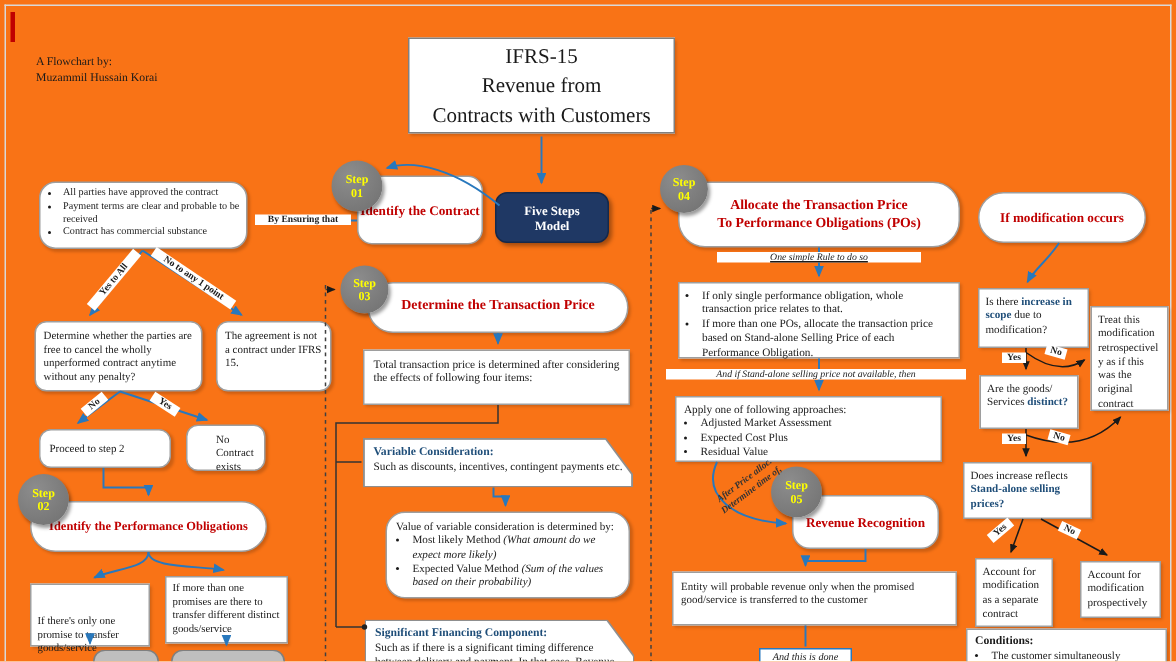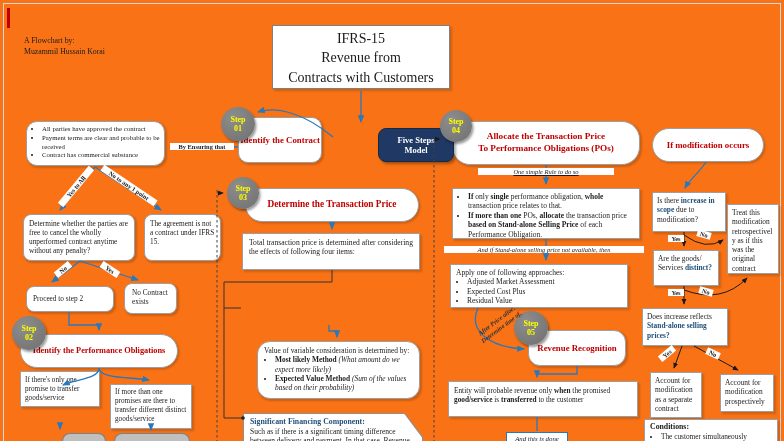--- a/index.html
+++ b/index.html
@@ -6,30 +6,30 @@
   #page{position:relative;width:784px;height:441px;overflow:hidden;background:#f97316;
         font-family:"Liberation Serif","DejaVu Serif",serif;color:#1a1a1a;}
   .abs{position:absolute;box-sizing:border-box;}
   .box{position:absolute;box-sizing:border-box;background:#fff;border:1px solid #9e9e9e;
        box-shadow:1.5px 1.5px 2px rgba(0,0,0,0.18);font-size:7.5px;line-height:1.25;z-index:1;}
   .stadium{border-radius:18px;display:flex;align-items:center;justify-content:center;text-align:center;}
   .center{display:flex;align-items:center;justify-content:center;text-align:center;}
   .red{color:#C00000;font-weight:bold;}
   .navybox{background:#1F3864;color:#fff;border:1px solid #16294a;border-radius:8px;
            display:flex;align-items:center;justify-content:center;text-align:center;
-           font-weight:bold;font-size:8.5px;box-shadow:2px 2px 3px rgba(0,0,0,0.35);z-index:2;margin-left:48px;}
+           font-weight:bold;font-size:8.5px;box-shadow:2px 2px 3px rgba(0,0,0,0.35);z-index:2;}
   .circle{position:absolute;border-radius:50%;background:radial-gradient(circle at 35% 30%,#8d8d8d,#6f6f6f);
           color:#FFFF00;font-weight:bold;display:flex;flex-direction:column;align-items:center;
           justify-content:center;font-size:8px;line-height:1.15;z-index:6;
           box-shadow:1.5px 2px 2.5px rgba(0,0,0,0.4);text-align:center;}
   .lbl{position:absolute;font-weight:bold;font-size:6.4px;line-height:1.1;text-align:center;
        z-index:7;background:#fff;white-space:nowrap;}
   .it{font-style:italic;font-weight:normal;}
   .bh{color:#1F4E79;font-weight:bold;}
-  .r-b{font-weight:bold;text-align:right;} .r-i{font-style:italic;}
+  .r-b{font-weight:normal;text-align:right;} .r-i{font-style:italic;}
   .r-blue{color:#1F4E79;font-weight:bold;}
   ul.dots{margin:0;padding-left:11px;list-style:disc;}
   ul.dots li{margin:0;padding:0;}
   .notch-outer{position:absolute;background:#8f8f8f;z-index:1;
      clip-path:polygon(0 0,calc(100% - 18px) 0,100% 24px,100% 100%,0 100%);}
   .notch-inner{position:absolute;inset:1px;background:#fff;padding:3px 6px;
      clip-path:polygon(0 0,calc(100% - 17.6px) 0,100% 23.6px,100% 100%,0 100%);
      font-size:7.5px;line-height:1.25;}
   svg.overlay{position:absolute;left:0;top:0;z-index:5;pointer-events:none;}
   .cap{position:absolute;background:#BFBFBF;border:1px solid #7f7f7f;border-bottom:none;
@@ -84,43 +84,49 @@
   <div class="lbl" style="left:52px;top:183px;width:48px;transform:rotate(-50deg)">Yes to All</div>
   <div class="lbl" style="left:97px;top:182px;width:64px;transform:rotate(34deg)">No to any 1 point</div>
 
   <div class="box" style="left:23px;top:214px;width:112px;height:47px;border-radius:8px;padding:4px 5px;font-size:7.3px">Determine whether the parties are free to cancel the wholly unperformed contract anytime without any penalty?</div>
   <div class="box" style="left:144px;top:214px;width:77px;height:47px;border-radius:8px;padding:4px 5px;font-size:7.3px">The agreement is not a contract under IFRS 15.</div>
 
   <div class="lbl" style="left:54px;top:266px;width:18px;transform:rotate(-39deg)">No</div>
   <div class="lbl" style="left:100px;top:266px;width:20px;transform:rotate(33deg)">Yes</div>
 
   <div class="box" style="left:26px;top:286px;width:88px;height:26px;border-radius:8px;padding:0 6px;font-size:7.3px;display:flex;align-items:center">Proceed to step 2</div>
-  <div class="box" style="left:124px;top:283px;width:53px;height:31px;border-radius:8px;padding:4px 7px;font-size:7.3px">No Contract exists</div>
+  <div class="box" style="left:124px;top:283px;width:53px;height:31px;border-radius:8px;padding:4px 19px;font-size:7.3px">No Contract exists</div>
 
   <div class="circle" style="left:12px;top:316px;width:34px;height:34px">
     <span>Step</span>
     <span>02</span>
   </div>
   <div class="box stadium" style="left:20px;top:334px;width:158px;height:34px">
     <span class="red" style="font-size:8.3px">Identify the Performance Obligations</span>
   </div>
-  <div class="box" style="left:20px;top:371px;width:80px;height:36px;padding:4px 4px;font-size:7.2px">If there's only one promise to transfer goods/service</div>
+  <div class="box" style="left:20px;top:389px;width:80px;height:24px;padding:20px 4px;font-size:7.2px">If there's only one promise to transfer goods/service</div>
   <div class="box" style="left:110px;top:384px;width:82px;height:45px;padding:3px 4px;font-size:7.2px">If more than one promises are there to transfer different distinct goods/service</div>
   <div class="cap" style="left:62px;top:433px;width:42px;height:8px"></div>
   <div class="cap" style="left:114px;top:433px;width:74px;height:8px"></div>
 
   <div class="circle" style="left:227px;top:177px;width:32px;height:32px">
     <span>Step</span>
     <span>03</span>
   </div>
   <div class="box stadium" style="left:245px;top:188px;width:174px;height:34px">
     <span class="red" style="font-size:9.3px">Determine the Transaction Price</span>
   </div>
   <div class="box" style="left:242px;top:233px;width:178px;height:37px;padding:4px 6px;font-size:7.6px">Total transaction price is determined after considering the effects of following four items:</div>
 
+  <div class="notch-outer" style="left:242px;top:292px;width:180px;height:33px">
+    <div class="notch-inner">
+      <div class="bh" style="font-size:7.8px">Variable Consideration:</div>
+      <div style="font-size:7.5px">Such as discounts, incentives, contingent payments etc.</div>
+    </div>
+  </div>
 
   <div class="box" style="left:257px;top:341px;width:163px;height:58px;border-radius:13px;padding:4px 6px;font-size:7.4px">
     <div>Value of variable consideration is determined by:</div>
     <ul class="dots">
       <li><span class="r-b">Most likely Method</span><span class="r-i"> (What amount do we expect more likely)</span></li>
       <li><span class="r-b">Expected Value Method</span><span class="r-i"> (Sum of the values based on their probability)</span></li>
     </ul>
   </div>
 
   <div class="notch-outer" style="left:243px;top:413px;width:180px;height:44px">

